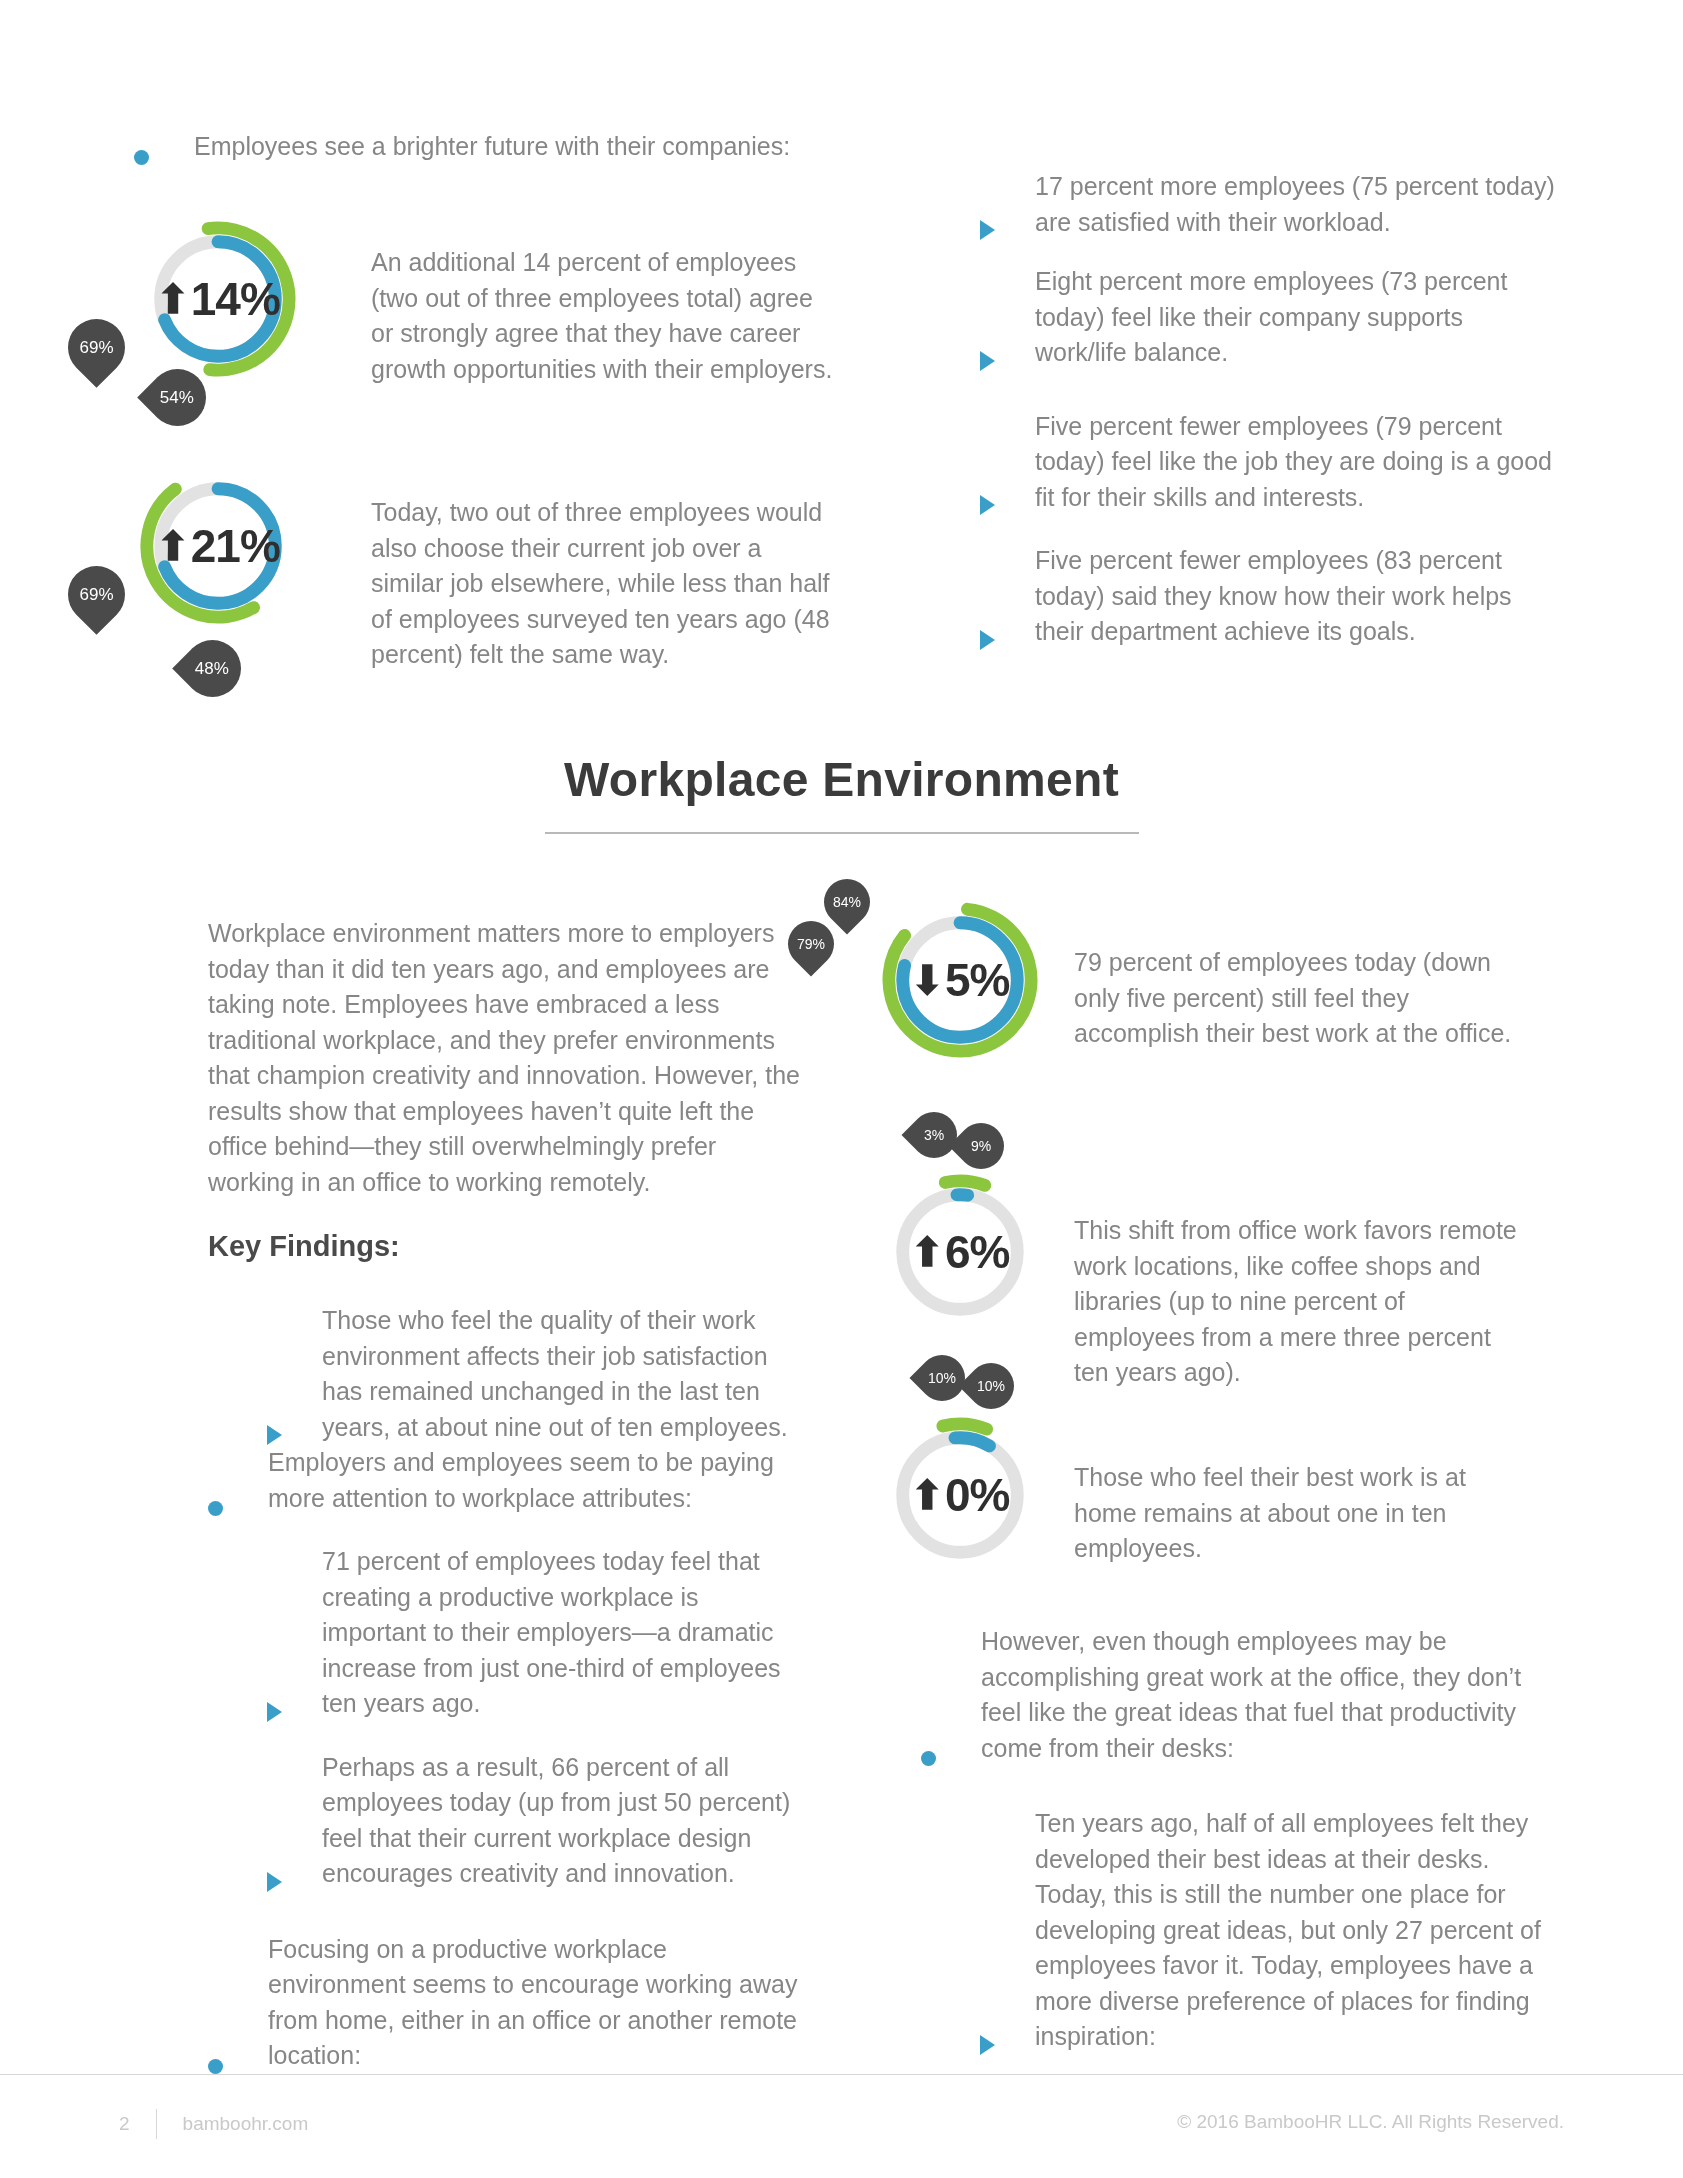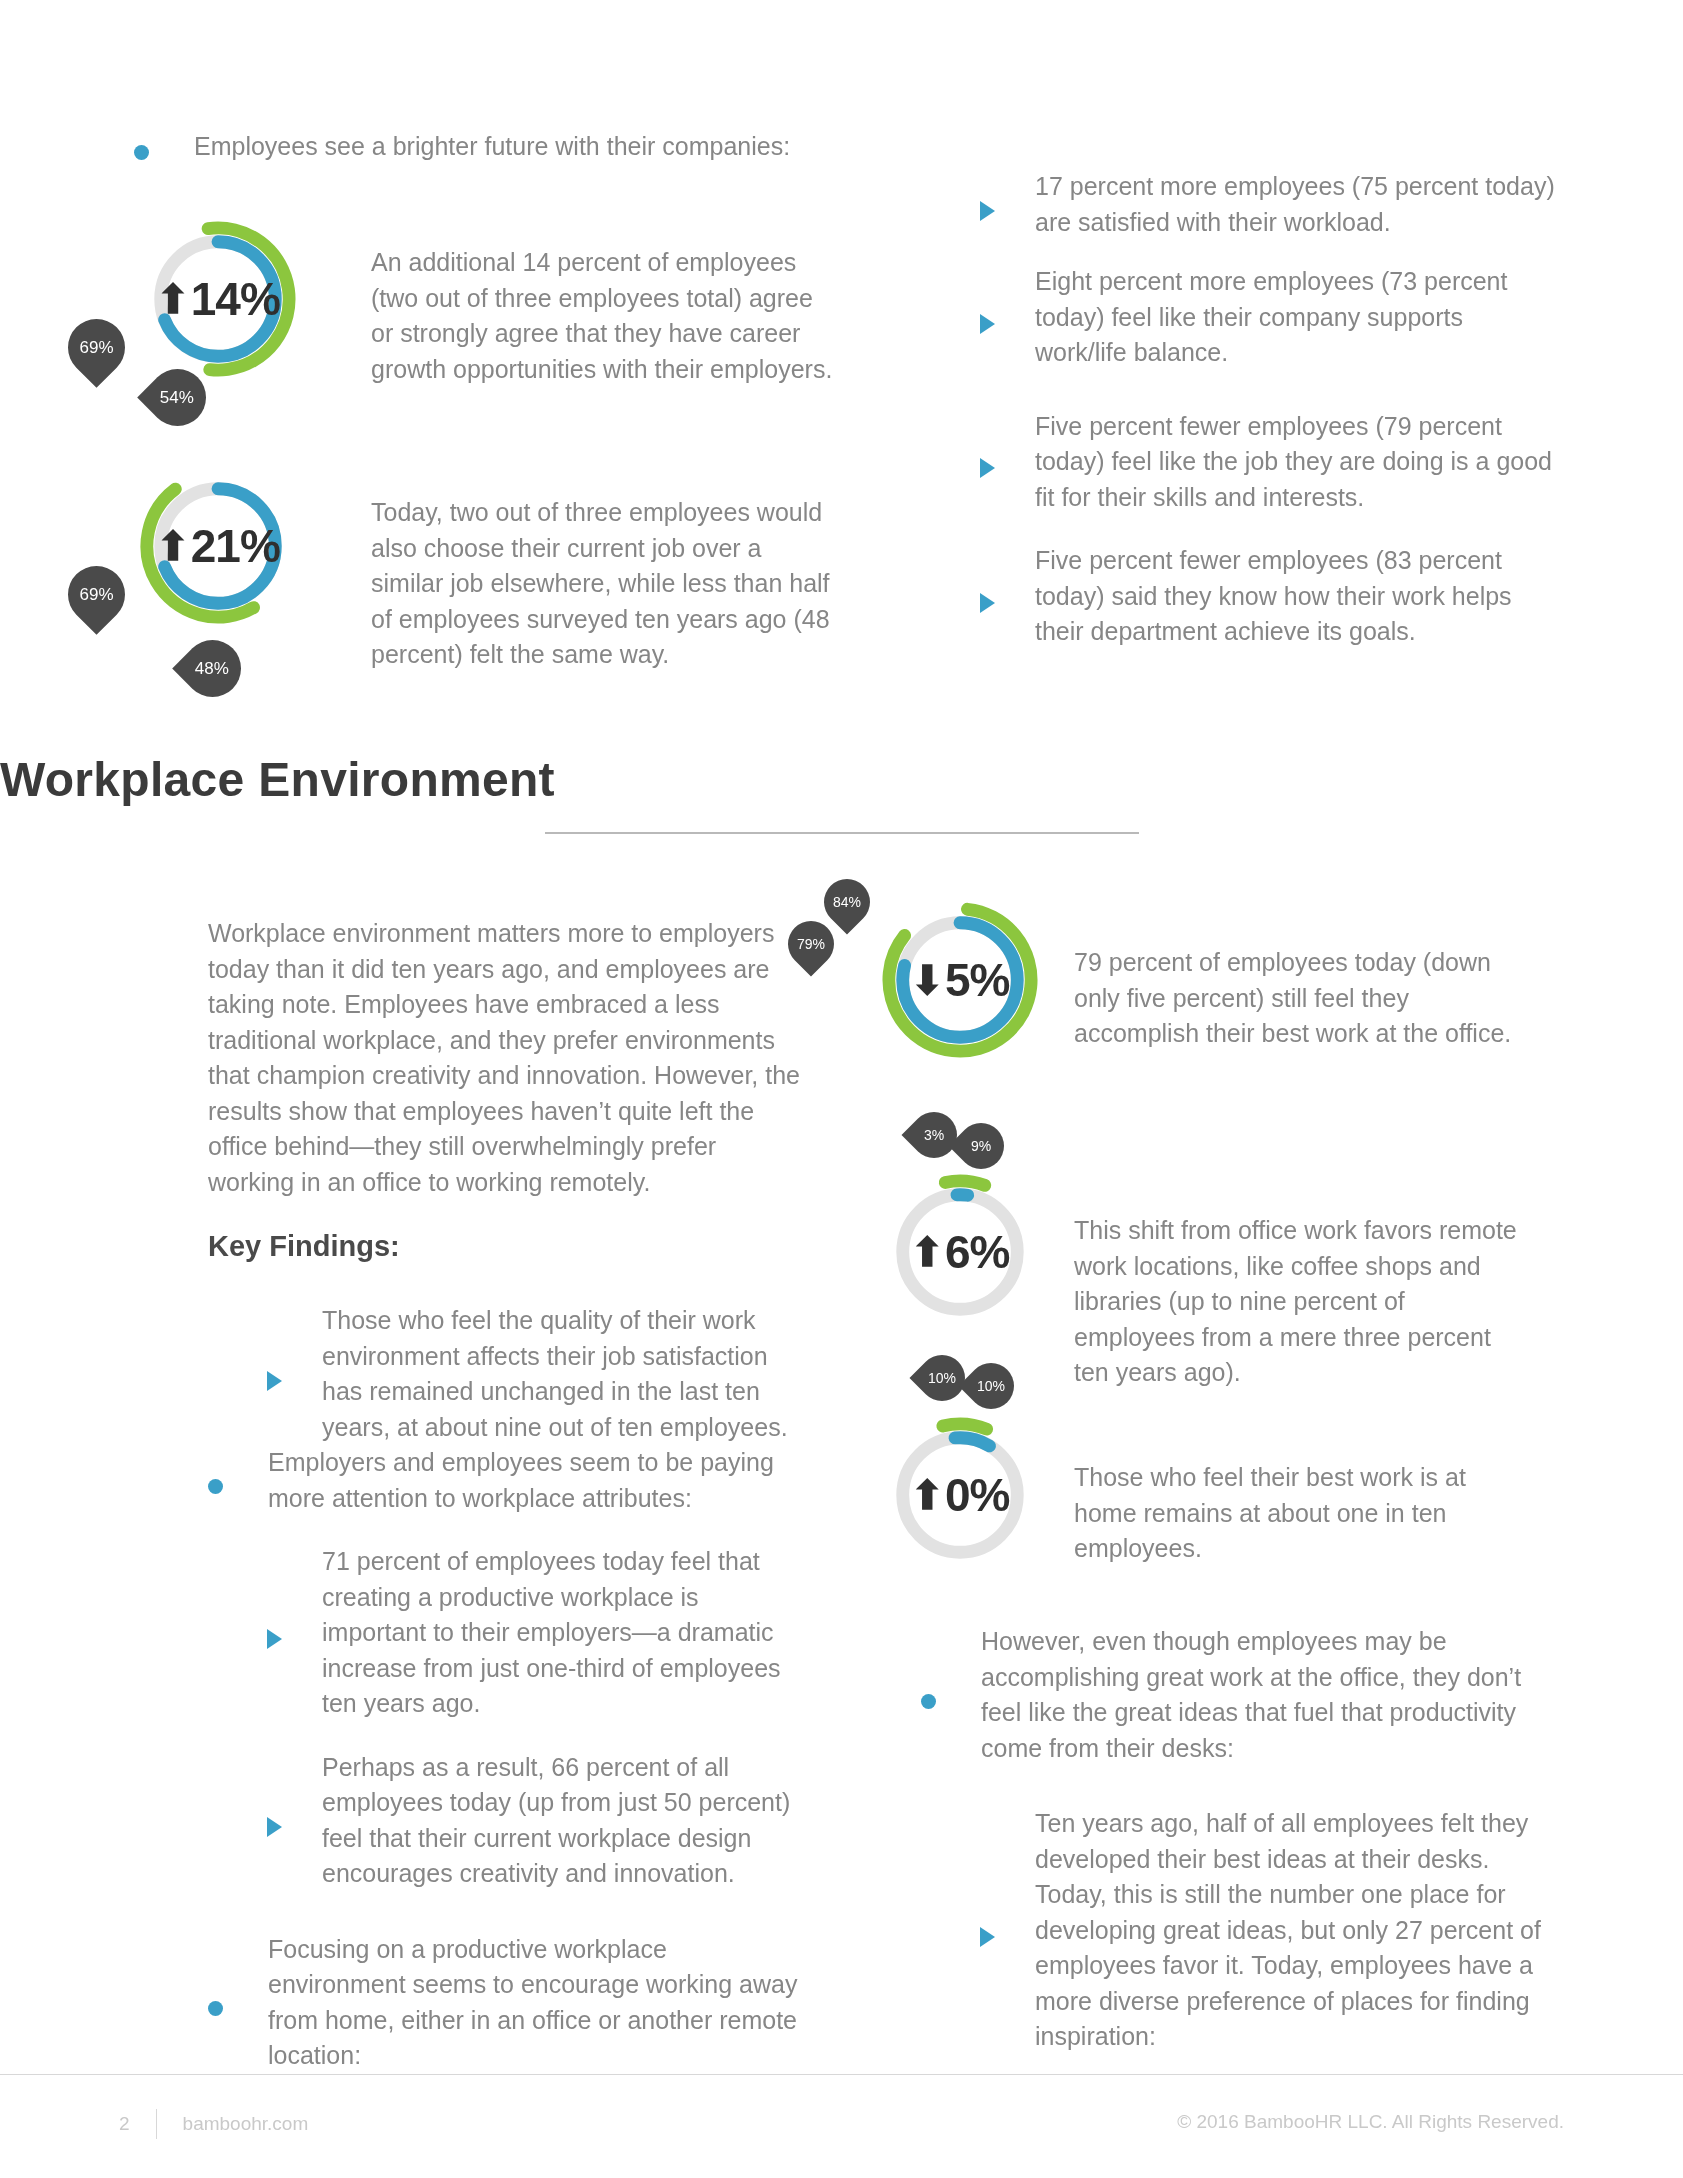--- a/index.html
+++ b/index.html
@@ -13,21 +13,21 @@
   }
   .page{position:absolute;inset:0;}
 
   
   .body-text{
     font-size:25px;
     line-height:1.42;
     color:#868686;
     font-weight:300;
   }
-  .bullet-row{display:flex;align-items:center;}
+  .bullet-row{display:flex;align-items:flex-end;}
   .dot{
     width:15px;height:15px;border-radius:50%;
     background:#3a9fc8;flex:0 0 auto;
     margin-top:12px;
   }
   .tri{
     width:0;height:0;flex:0 0 auto;
     border-top:10px solid transparent;
     border-bottom:10px solid transparent;
     border-left:15px solid #3a9fc8;
@@ -37,21 +37,21 @@
   .sub-text{margin-left:40px;}
 
   
   .col-left-top{position:absolute;left:134px;top:129px;width:683px;}
   .col-right-top{position:absolute;left:921px;top:129px;width:634px;}
   .col-left-bot{position:absolute;left:208px;top:916px;width:594px;}
   .col-right-bot{position:absolute;left:921px;top:1624px;width:634px;}
 
   
   .section-head{
-    position:absolute;left:0;right:0;top:752px;text-align:left;
+    position:absolute;left:0;right:0;top:752px;text-align:center;
   }
   .section-head h2{
     margin:0;
     font-size:48px;
     font-weight:bold;
     color:#3b3b3b;
     letter-spacing:0.3px;
   }
   .section-rule{
     position:absolute;left:545px;top:832px;width:594px;height:2px;

